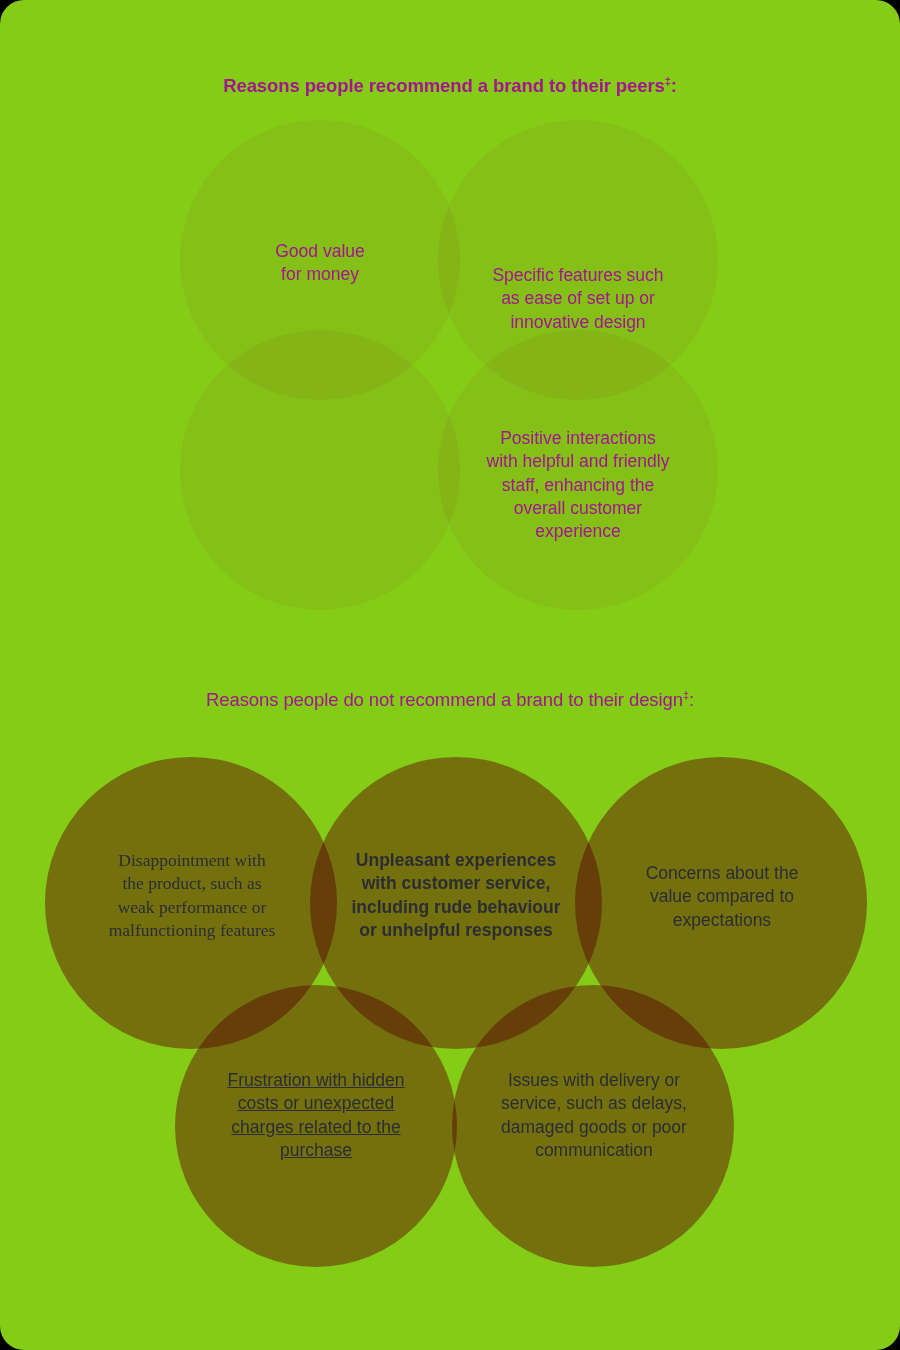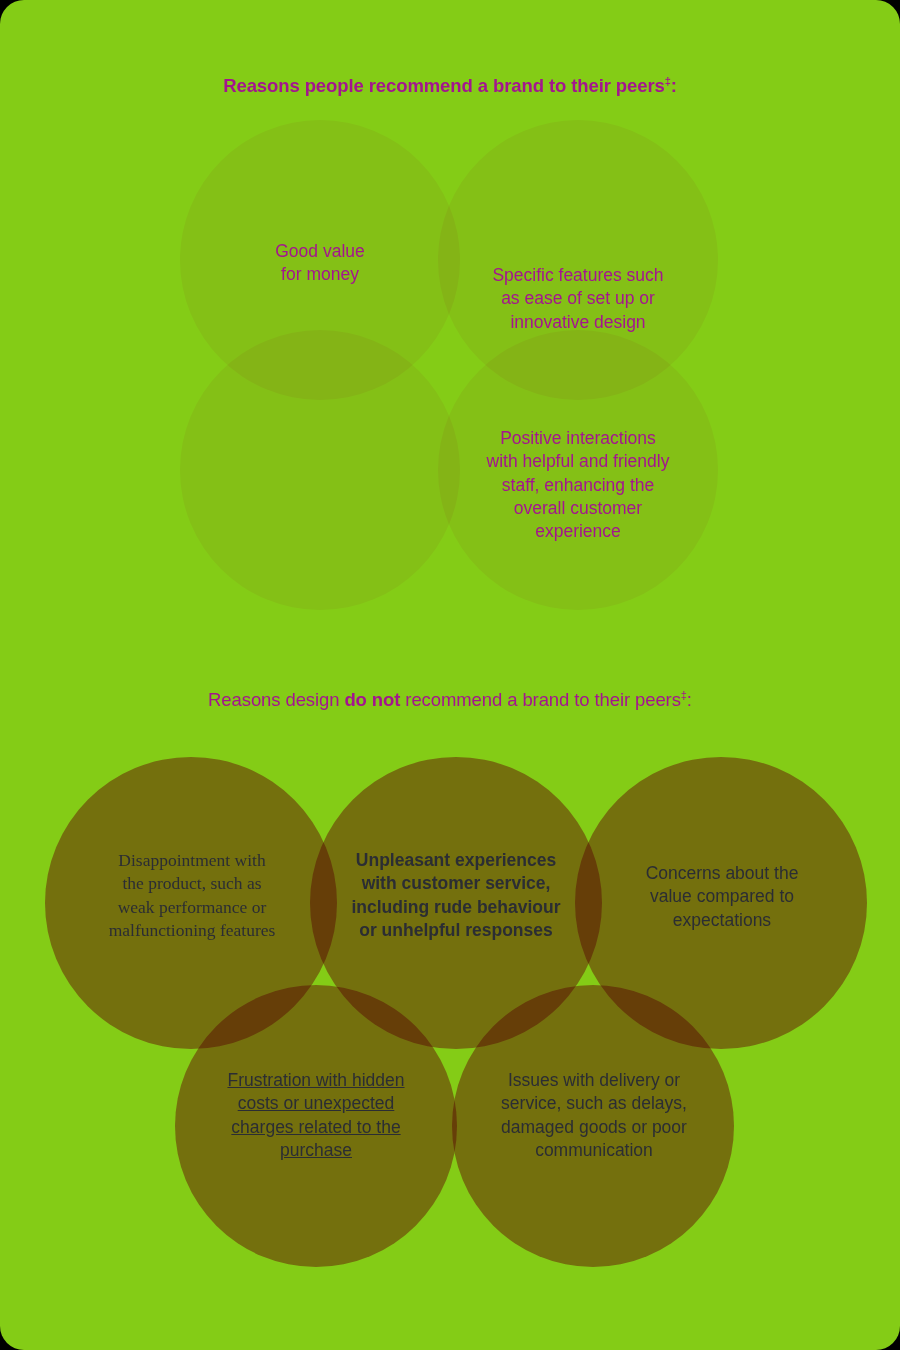--- a/index.html
+++ b/index.html
@@ -33,21 +33,21 @@
     text-align: center;
     color: #A4158F;
     font-size: 18.5px;
     font-weight: 700;
     letter-spacing: -0.1px;
     line-height: 1.3;
     z-index: 5;
   }
   #heading-positive { top: 74px; }
   #heading-negative { top: 688px; font-weight: 400; }
-  #heading-negative .strong { font-weight: 700; }
+  #heading-negative .strong { font-weight: 400; }
   .sup {
     font-size: 11px;
     vertical-align: super;
     line-height: 0;
   }
 
   
   .venn-group {
     position: absolute;
     left: 0;
@@ -106,21 +106,21 @@
     <div class="circle" style="left:180px;  top:10px;  width:280px; height:280px;"></div>
     <div class="circle" style="left:438px;  top:10px;  width:280px; height:280px;"></div>
     <div class="circle" style="left:180px;  top:220px; width:280px; height:280px;"></div>
     <div class="circle" style="left:438px;  top:220px; width:280px; height:280px;"></div>
 
     <div class="circle-label label-positive" style="left:200px; top:130px; width:240px;">Good value<br>for money</div>
     <div class="circle-label label-positive" style="left:458px; top:108px; width:240px;margin-top:46px;">Specific features such<br>as ease of set up or<br>innovative design</div>
     <div class="circle-label label-positive" style="left:452px; top:298px; width:252px;margin-top:19px;">Positive interactions<br>with helpful and friendly<br>staff, enhancing the<br>overall customer<br>experience</div>
   </div>
 
-  <div class="heading" id="heading-negative"><span>Reasons design </span><span class="strong">do not</span><span> recommend a brand to their peers</span><span class="sup">‡</span><span>:</span></div>
+  <div class="heading" id="heading-negative"><span>Reasons people </span><span class="strong">do not</span><span> recommend a brand to their design</span><span class="sup">‡</span><span>:</span></div>
 
   <div class="venn-group" id="venn-negative">
 
     <div class="circle" style="left:45px;  top:12px;  width:292px; height:292px;"></div>
     <div class="circle" style="left:310px; top:12px;  width:292px; height:292px;"></div>
     <div class="circle" style="left:575px; top:12px;  width:292px; height:292px;"></div>
 
     <div class="circle" style="left:175px; top:240px; width:282px; height:282px;"></div>
     <div class="circle" style="left:452px; top:240px; width:282px; height:282px;"></div>
 

